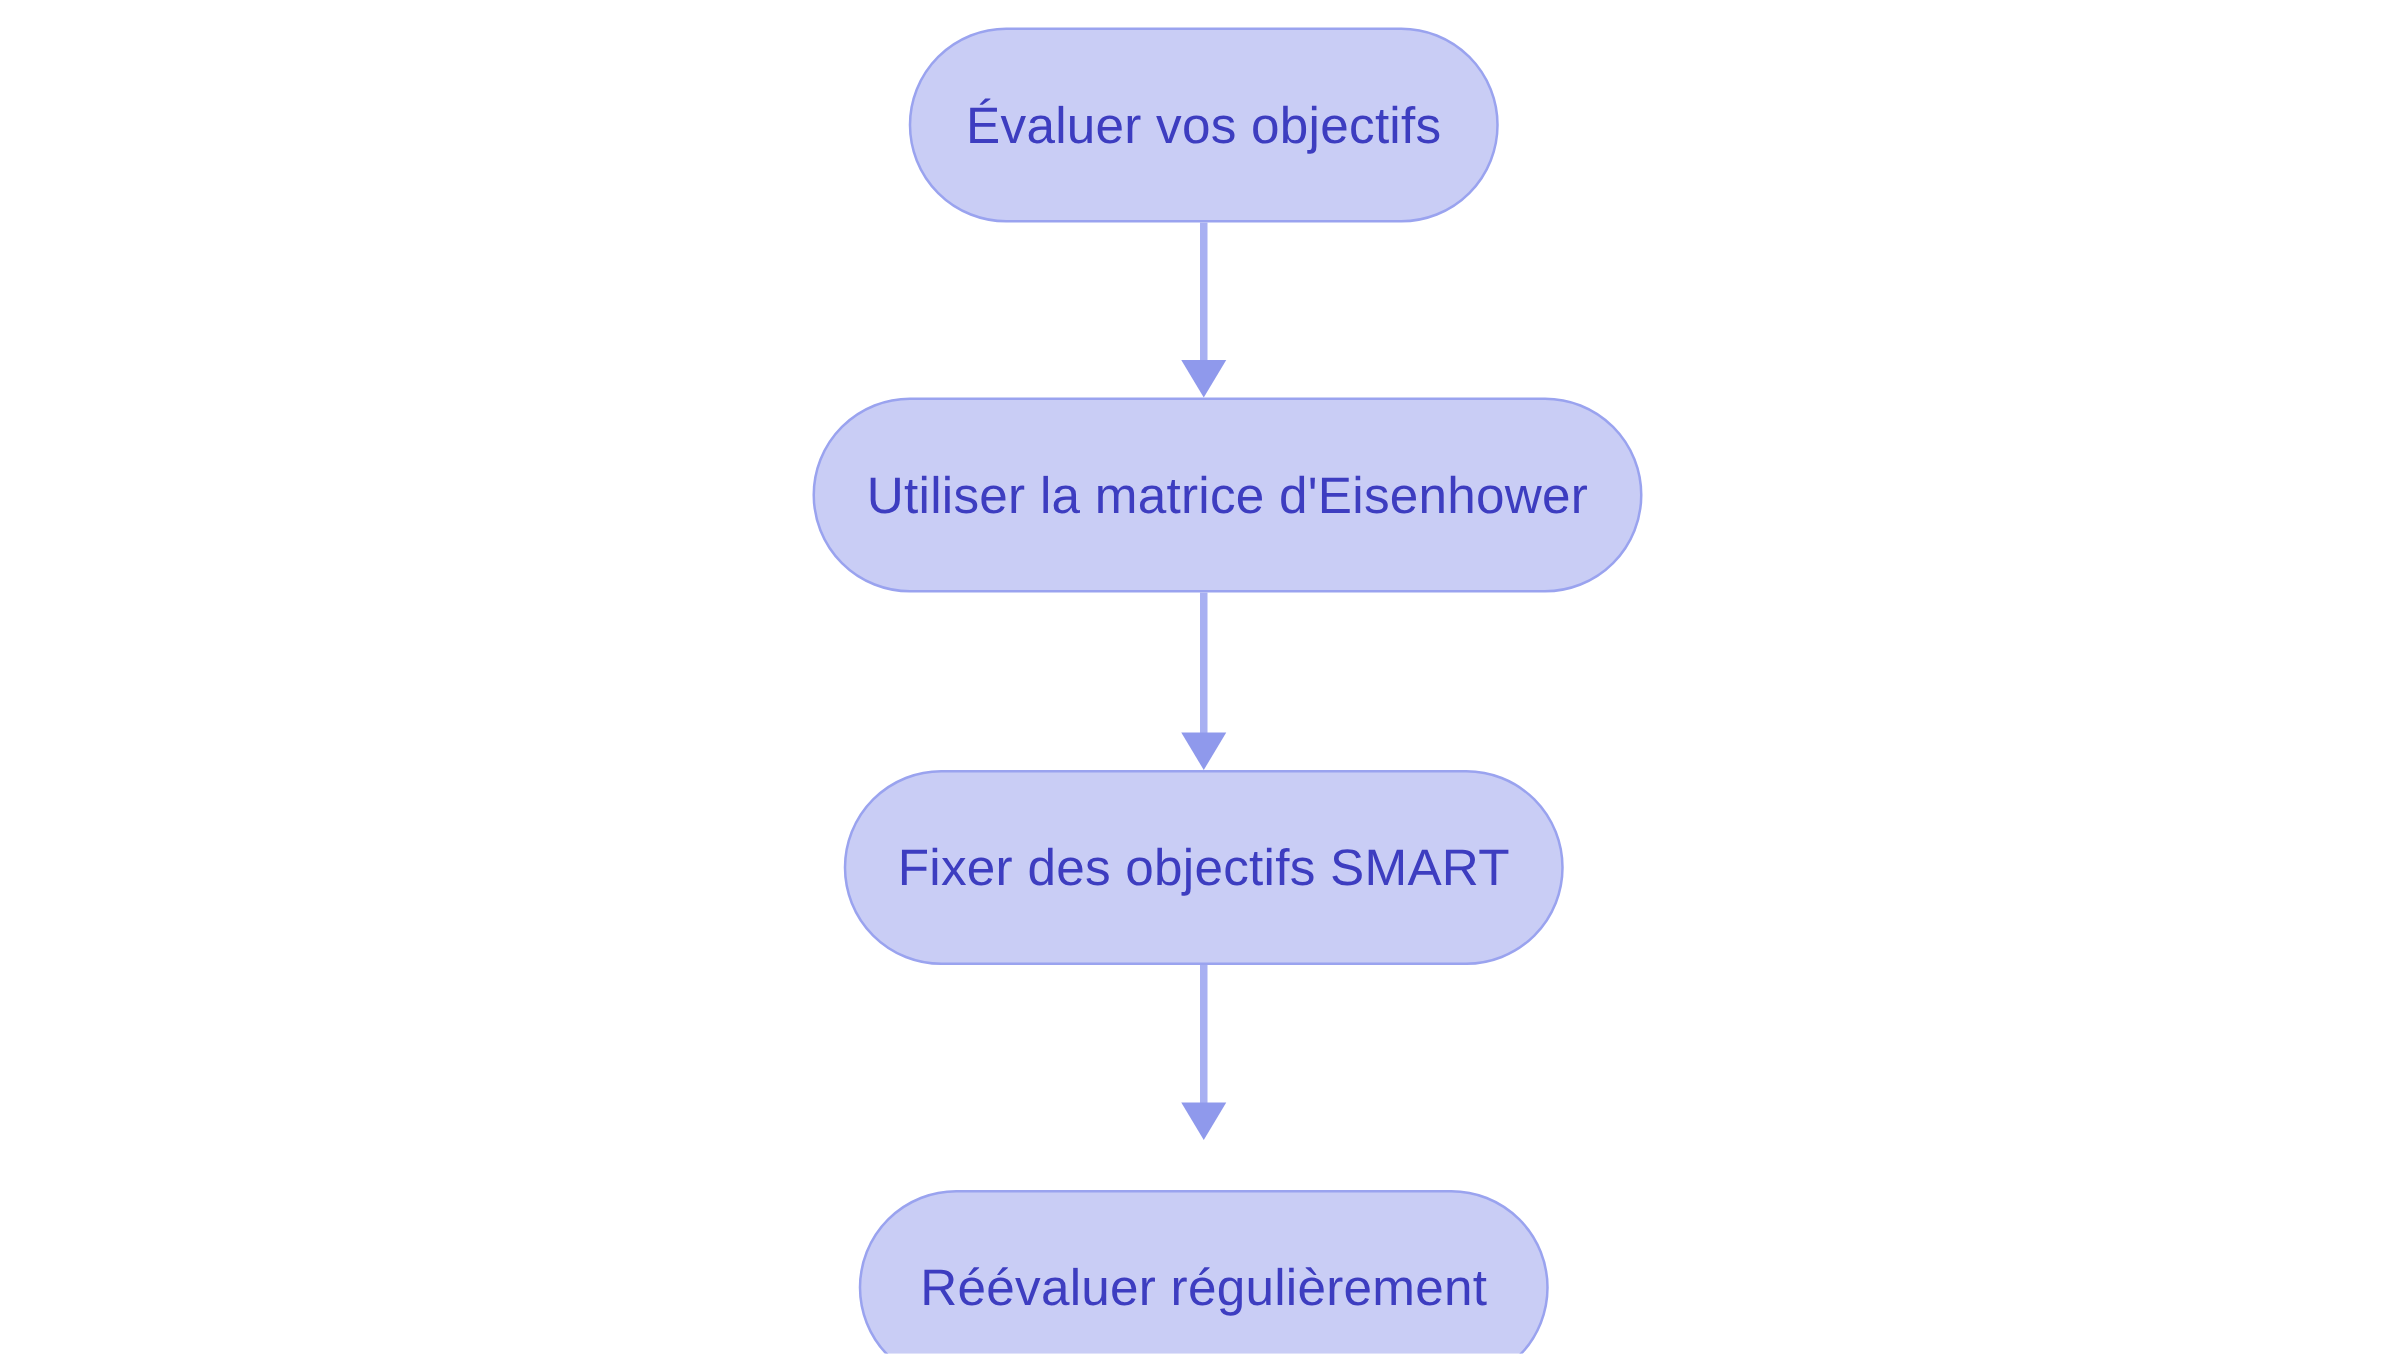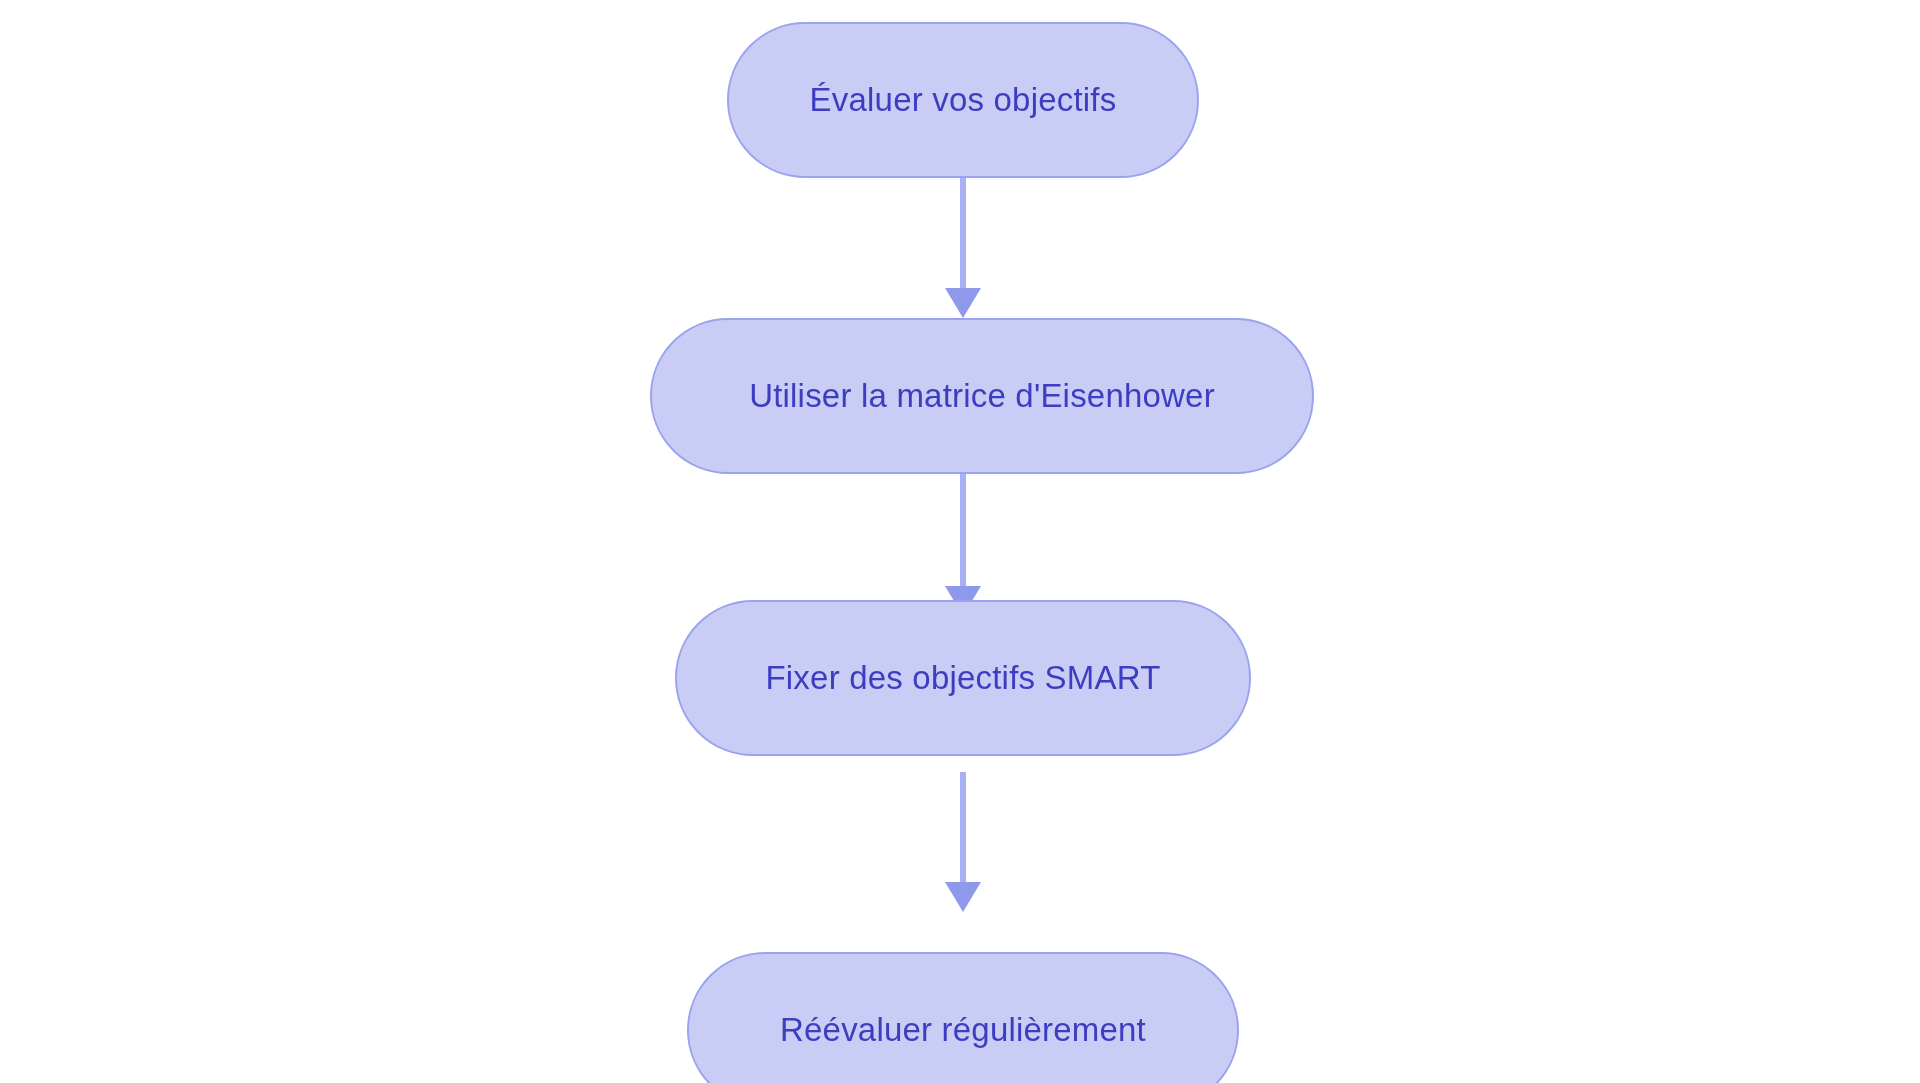--- a/index.html
+++ b/index.html
@@ -19,27 +19,27 @@
     position: absolute;
     box-sizing: border-box;
     height: 156px;
     background: #c9cdf5;
     border: 2.5px solid #9aa3ef;
     border-radius: 78px;
     display: flex;
     align-items: center;
     justify-content: center;
     color: #3d3dc0;
-    font-size: 33px;
+    font-size: 41px;
     letter-spacing: 0.2px;
     white-space: nowrap;
   }
   .node-1 { left: 727px; top: 22px;  width: 472px; }
   .node-2 { left: 650px; top: 318px; width: 664px; }
-  .node-3 { left: 675px; top: 600px; width: 576px; }
+  .node-3 { left: 675px; top: 616px; width: 576px; }
   .node-4 { left: 687px; top: 952px; width: 552px; }
 
   .arrow { position: absolute; width: 36px; left: 945px; }
   .arrow-1 { top: 178px; height: 140px; }
   .arrow-2 { top: 474px; height: 142px; }
   .arrow-3 { top: 772px; height: 140px; }
   .arrow .stem {
     position: absolute;
     left: 15px;
     top: 0;

